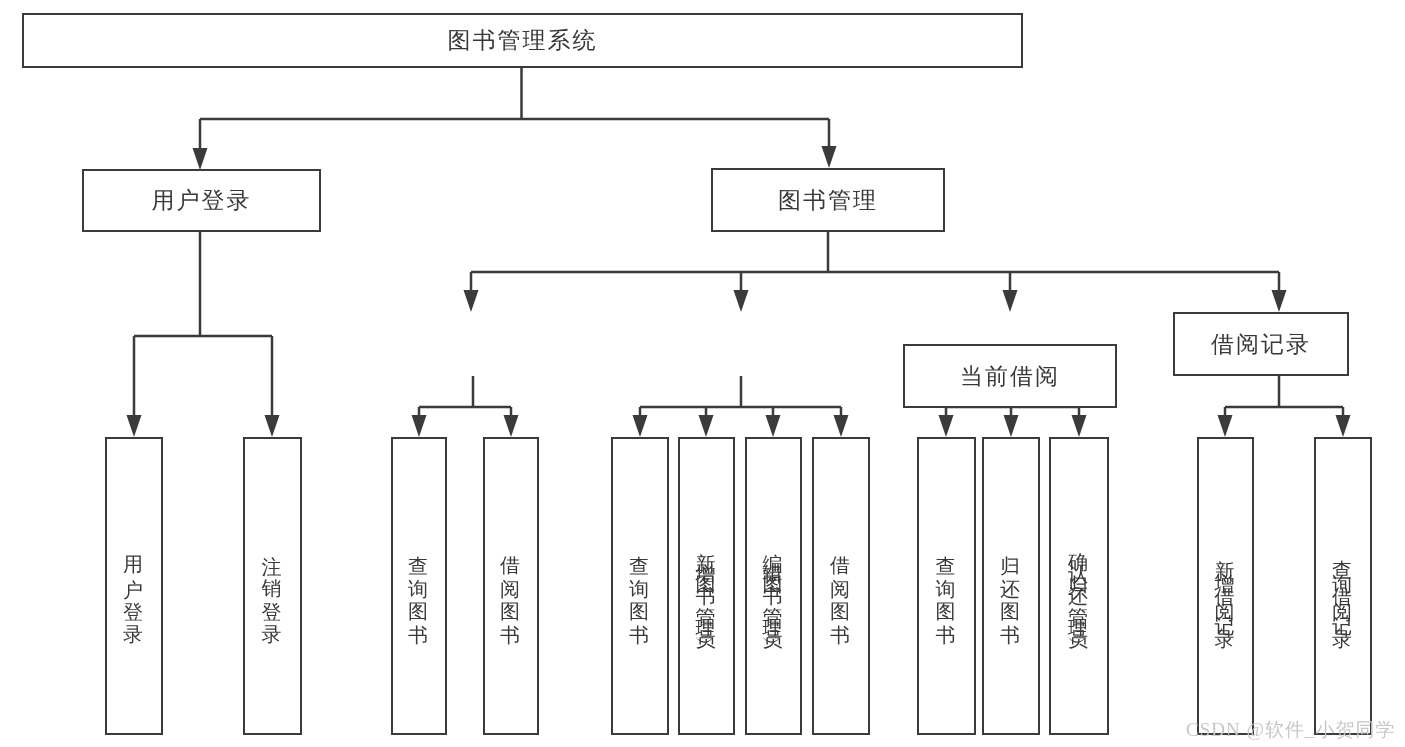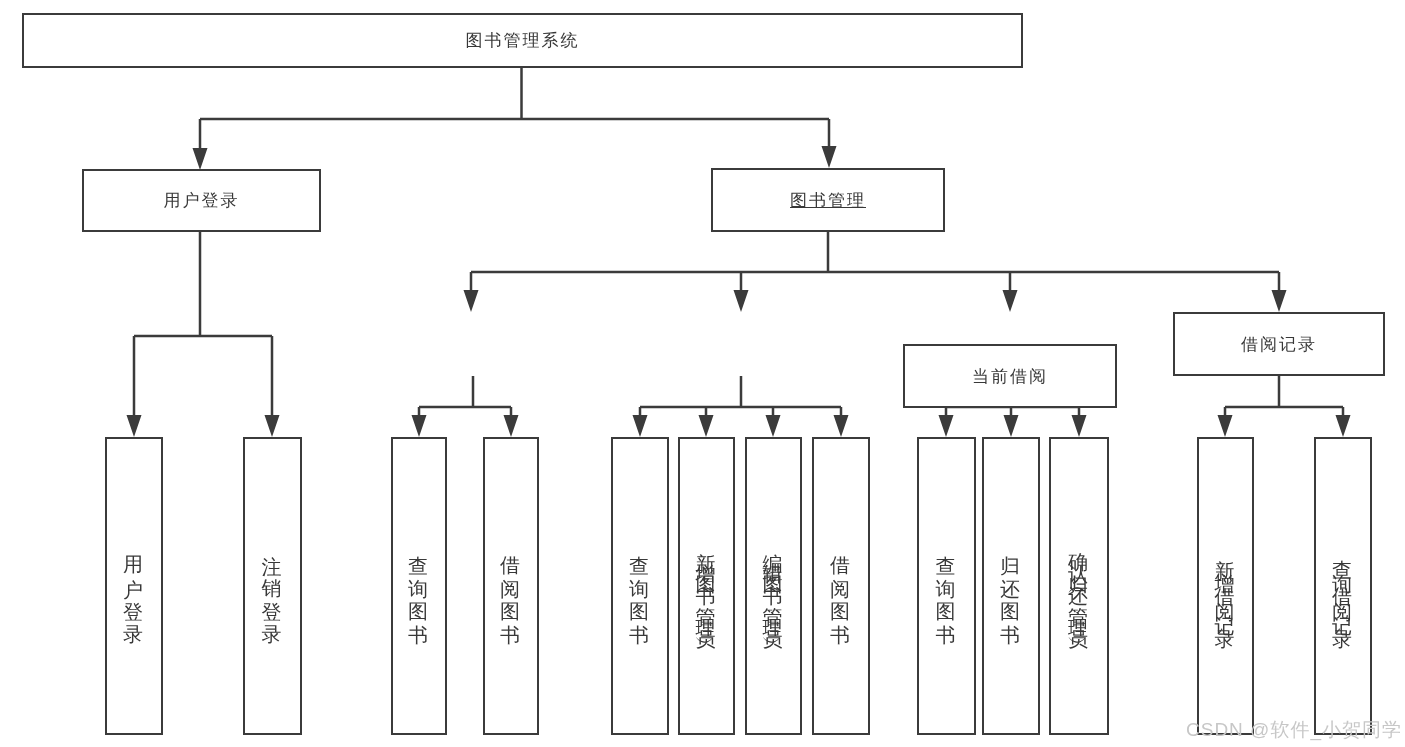--- a/index.html
+++ b/index.html
@@ -10,21 +10,21 @@
     font-family:"Liberation Sans","DejaVu Sans",sans-serif;
     color:#383838;
     overflow:hidden;
   }
   .hbox{
     position:absolute;
     box-sizing:border-box;
     border:2.5px solid #3b3b3b;
     background:#fff;
     display:flex;align-items:center;justify-content:center;
-    font-size:17px;letter-spacing:2px;color:#383838;
+    font-size:23px;letter-spacing:2px;color:#383838;
   }
   .leaf{
     position:absolute;
     box-sizing:border-box;
     border:2.5px solid #3b3b3b;
     background:#fff;
     top:437px;height:298px;
     display:flex;align-items:center;justify-content:center;
     writing-mode:vertical-rl;text-orientation:mixed;
     font-size:20px;color:#383838;
@@ -35,20 +35,21 @@
   #edges{position:absolute;left:0;top:0;}
   #edges path.line{fill:none;stroke:#3b3b3b;stroke-width:2.5;}
   #edges path.head{fill:#3b3b3b;stroke:none;}
   .watermark{
     position:absolute;
     left:1186px;top:717px;
     font-size:19px;letter-spacing:1px;
     color:#c7c7c7;
     white-space:nowrap;
     z-index:5;
+    font-family:Liberation Serif, serif;
   }
 </style>
 </head>
 <body>
 
 <div id="canvas">
 
   <svg id="edges" width="1405" height="747" viewBox="0 0 1405 747">
     <g>
       <path class="line" d="M521.5 68 V119 M200 119 H829 M200 119 V152 M829 119 V150"></path>
@@ -76,24 +77,24 @@
     </g>
     <g>
       <path class="line" d="M1279 376 V407 M1225 407 H1343 M1225 407 V418 M1343 407 V418"></path>
       <path class="head" d="M1225 437 l-7.5 -22 h15 Z M1343 437 l-7.5 -22 h15 Z"></path>
     </g>
   </svg>
 
   <div class="hbox" style="left:22px;top:13px;width:1001px;height:55px;">图书管理系统</div>
 
   <div class="hbox" style="left:82px;top:169px;width:239px;height:63px;">用户登录</div>
-  <div class="hbox" style="left:711px;top:168px;width:234px;height:64px;text-decoration:underline;">图书管理</div>
+  <div class="hbox" style="left:711px;top:168px;width:234px;height:64px;">图书管理</div>
 
   <div class="hbox" style="left:903px;top:312px;width:214px;height:64px;margin-top:32px;">当前借阅</div>
-  <div class="hbox" style="left:1173px;top:312px;width:212px;height:64px;">借阅记录</div>
+  <div class="hbox" style="left:1173px;top:312px;width:176px;height:64px;">借阅记录</div>
 
   <div class="leaf gap-lg" style="left:105px;width:58px;">用户登录</div>
   <div class="leaf gap-lg" style="left:243px;width:59px;">注销登录</div>
 
   <div class="leaf gap-lg" style="left:391px;width:56px;">查询图书</div>
   <div class="leaf gap-lg" style="left:483px;width:56px;">借阅图书</div>
 
   <div class="leaf gap-lg" style="left:611px;width:58px;">查询图书</div>
   <div class="leaf gap-sm" style="left:678px;width:57px;">新增图书（管理员）</div>
   <div class="leaf gap-sm" style="left:745px;width:57px;">编辑图书（管理员）</div>

